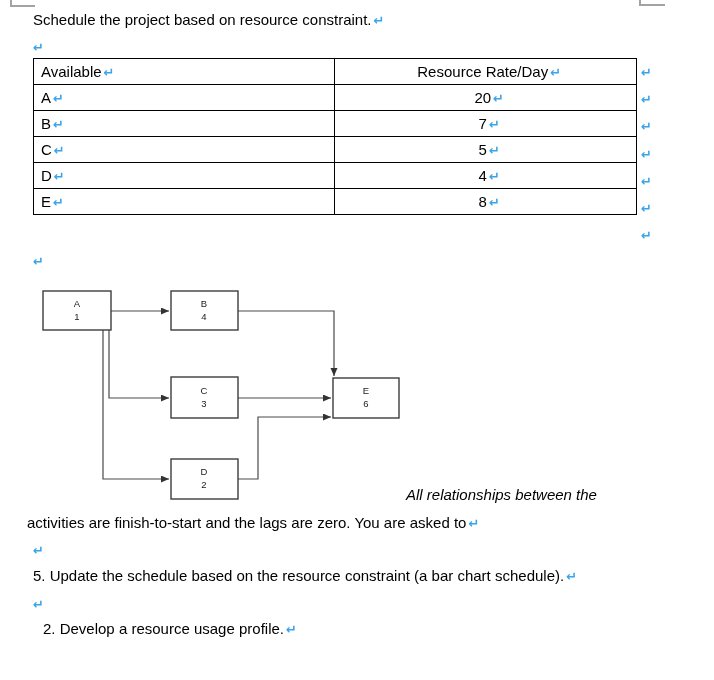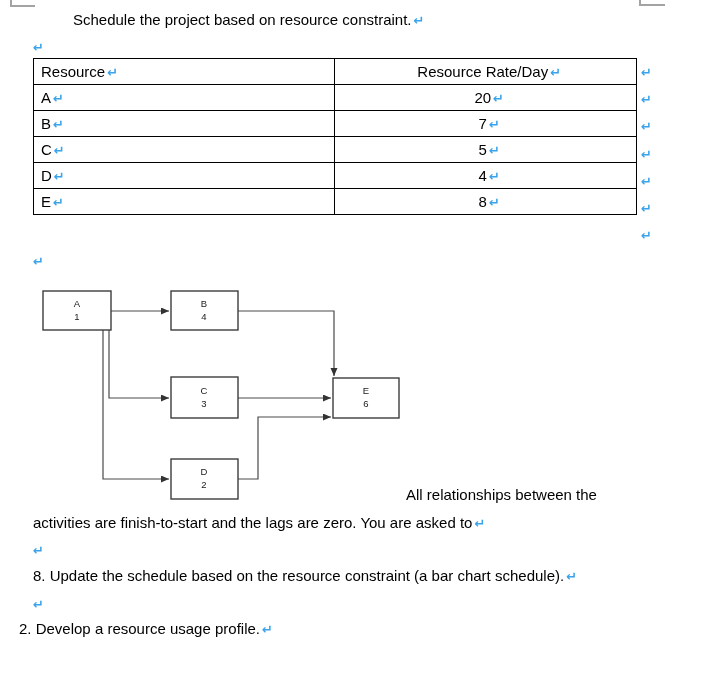--- a/index.html
+++ b/index.html
@@ -43,32 +43,32 @@
   }
   svg.net rect { fill:#ffffff; stroke:#3d3d3d; stroke-width:1.4; }
   svg.net path.edge { fill:none; stroke:#4a4a4a; stroke-width:1.2; }
 </style>
 </head>
 <body>
 
 <div class="crop crop-tl"></div>
 <div class="crop crop-tr"></div>
 
-<div class="abs para" style="left:33px; top:11px;margin-left:40px;">
+<div class="abs para" style="left:33px; top:11px;">
   <span>Schedule the project based on resource constraint.</span><span class="ret">↵</span>
 </div>
 
 <div class="abs para" style="left:33px; top:38px;">
   <span class="ret" style="margin-left:0;">↵</span>
 </div>
 
 <table class="res">
   <tbody>
       <tr>
-    <td class="c1"><span>Resource</span><span class="ret">↵</span></td>
+    <td class="c1"><span>Available</span><span class="ret">↵</span></td>
     <td class="c2"><span>Resource Rate/Day</span><span class="ret">↵</span></td>
   </tr>
   <tr>
     <td class="c1"><span>A</span><span class="ret">↵</span></td>
     <td class="c2"><span>20</span><span class="ret">↵</span></td>
   </tr>
   <tr>
     <td class="c1"><span>B</span><span class="ret">↵</span></td>
     <td class="c2"><span>7</span><span class="ret">↵</span></td>
   </tr>
@@ -135,34 +135,34 @@
     <text x="204" y="195">D</text>
     <text x="204" y="208">2</text>
   </g>
   <g>
     <rect x="333" y="98" width="66" height="40"></rect>
     <text x="366" y="114">E</text>
     <text x="366" y="127">6</text>
   </g>
 </svg>
 
-<div class="abs para" style="left:406px; top:486px;">
+<div class="abs para" style="left:406px; top:486px;font-style:italic;">
   <span>All relationships between the</span>
 </div>
-<div class="abs para" style="left:33px; top:514px;">
+<div class="abs para" style="left:27px; top:514px;">
   <span>activities are finish-to-start and the lags are zero. You are asked to</span><span class="ret">↵</span>
 </div>
 
 <div class="abs para" style="left:33px; top:541px;">
   <span class="ret" style="margin-left:0;">↵</span>
 </div>
 
 <div class="abs para" style="left:33px; top:567px;">
-  <span>8. Update the schedule based on the resource constraint (a bar chart schedule).</span><span class="ret">↵</span>
+  <span>5. Update the schedule based on the resource constraint (a bar chart schedule).</span><span class="ret">↵</span>
 </div>
 
 <div class="abs para" style="left:33px; top:595px;">
   <span class="ret" style="margin-left:0;">↵</span>
 </div>
 
-<div class="abs para" style="left:19px; top:620px;">
+<div class="abs para" style="left:43px; top:620px;">
   <span>2. Develop a resource usage profile.</span><span class="ret">↵</span>
 </div>
 
 </body></html>

